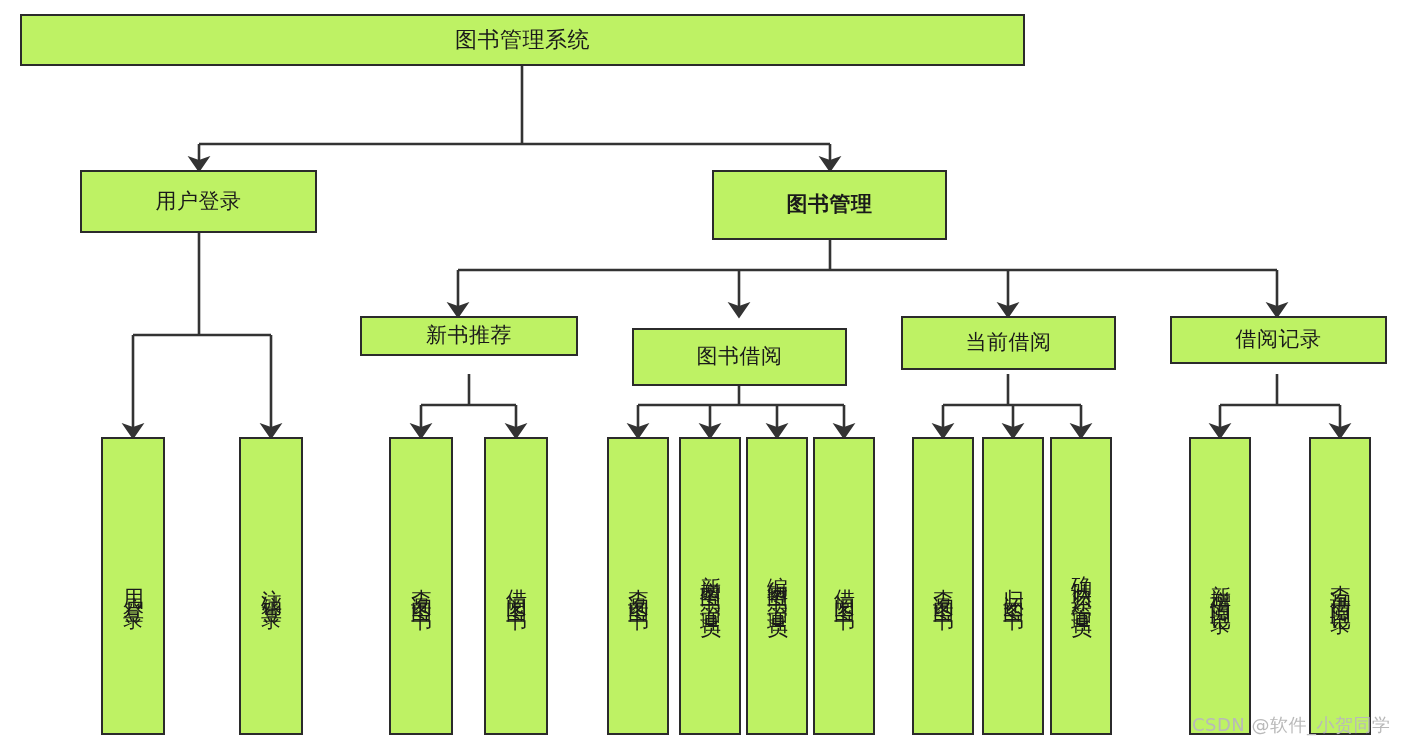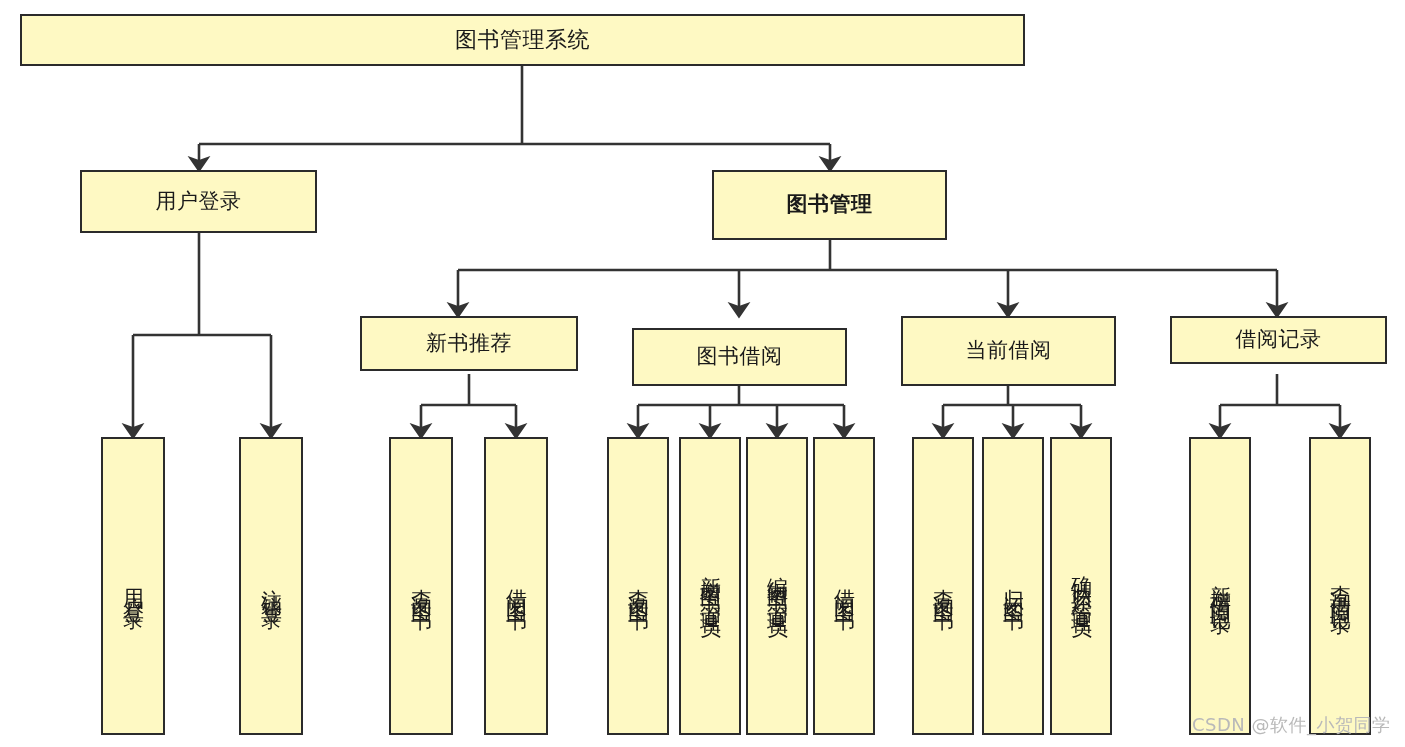--- a/index.html
+++ b/index.html
@@ -24,21 +24,21 @@
     top: 0;
     left: 0;
     width: 1405px;
     height: 747px;
     display: block;
   }
   .node-box {
     position: absolute;
     box-sizing: border-box;
     border: 2px solid #2b2b2b;
-    background: #fef9c3;
+    background: #bef264;
     display: flex;
     align-items: center;
     justify-content: center;
   }
   .node-label-h {
     font-size: 21px;
     color: #1a1a1a;
     line-height: 1.1;
     letter-spacing: 0.5px;
     white-space: nowrap;
@@ -131,27 +131,27 @@
     <span class="node-label-h">图书管理系统</span>
   </div>
 
   <div class="node-box" style="left: 80px; top: 170px; width: 237px; height: 63px;">
     <span class="node-label-h">用户登录</span>
   </div>
   <div class="node-box" style="left: 712px; top: 170px; width: 235px; height: 70px; font-weight: bold;">
     <span class="node-label-h">图书管理</span>
   </div>
 
-  <div class="node-box" style="left: 360px; top: 316px; width: 218px; height: 55px;">
+  <div class="node-box" style="left: 360px; top: 316px; width: 218px; height: 40px;">
     <span class="node-label-h">新书推荐</span>
   </div>
   <div class="node-box" style="left: 632px; top: 328px; width: 215px; height: 58px;">
     <span class="node-label-h">图书借阅</span>
   </div>
-  <div class="node-box" style="left: 901px; top: 316px; width: 215px; height: 70px;">
+  <div class="node-box" style="left: 901px; top: 316px; width: 215px; height: 54px;">
     <span class="node-label-h">当前借阅</span>
   </div>
   <div class="node-box" style="left: 1170px; top: 316px; width: 217px; height: 48px;">
     <span class="node-label-h">借阅记录</span>
   </div>
 
   <div class="node-box leaf" style="left: 101px; top: 437px; width: 64px; height: 298px;">
     <span class="node-label-v">用户登录</span>
   </div>
   <div class="node-box leaf" style="left: 239px; top: 437px; width: 64px; height: 298px;">

